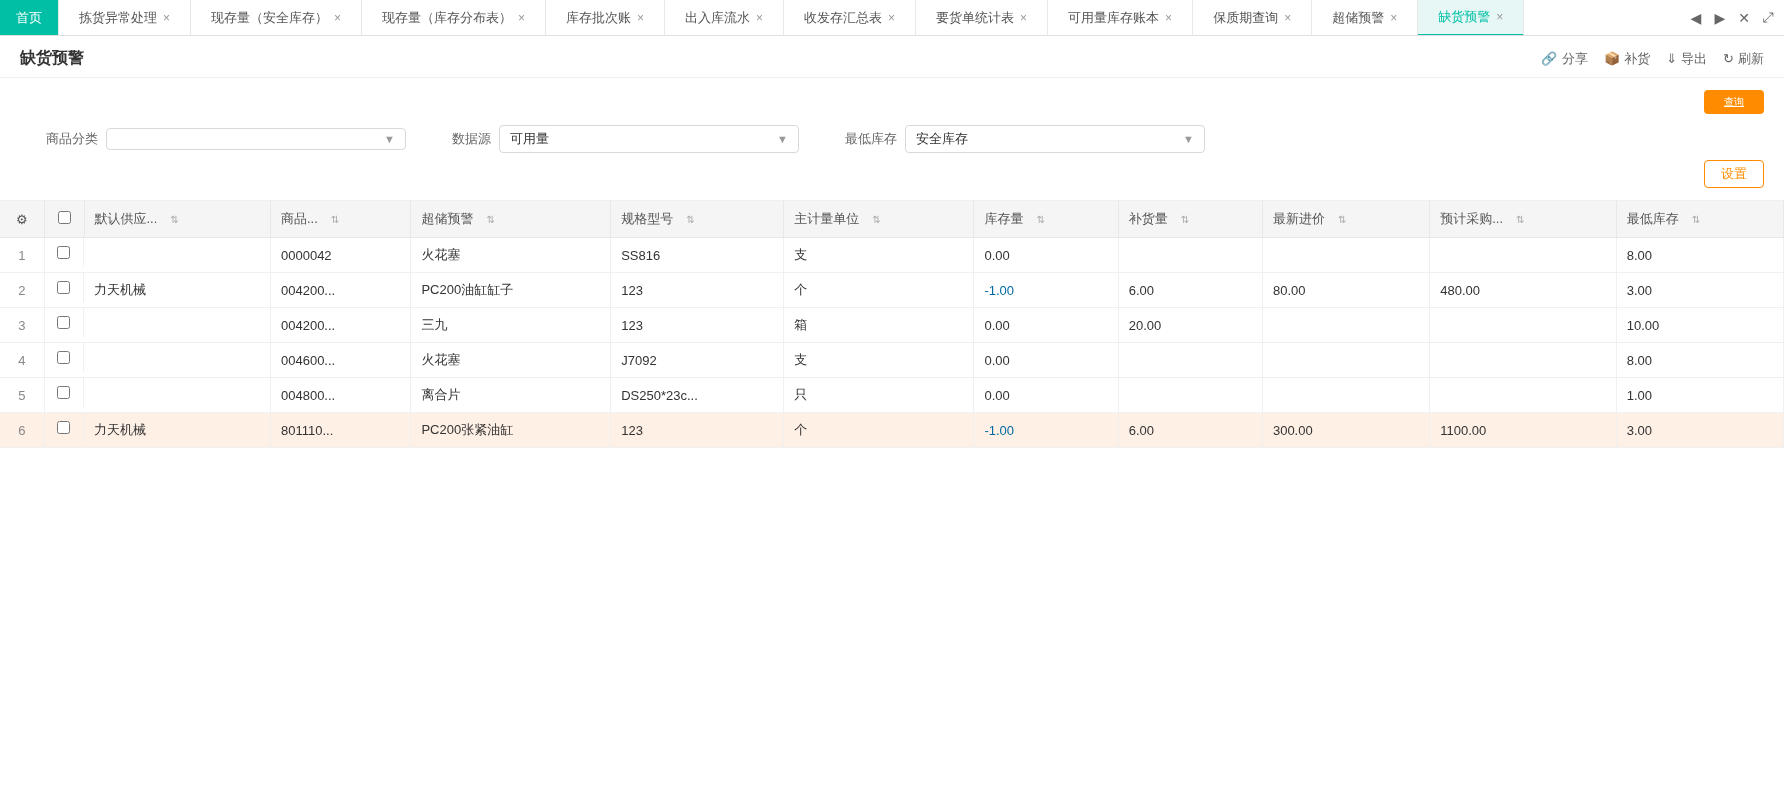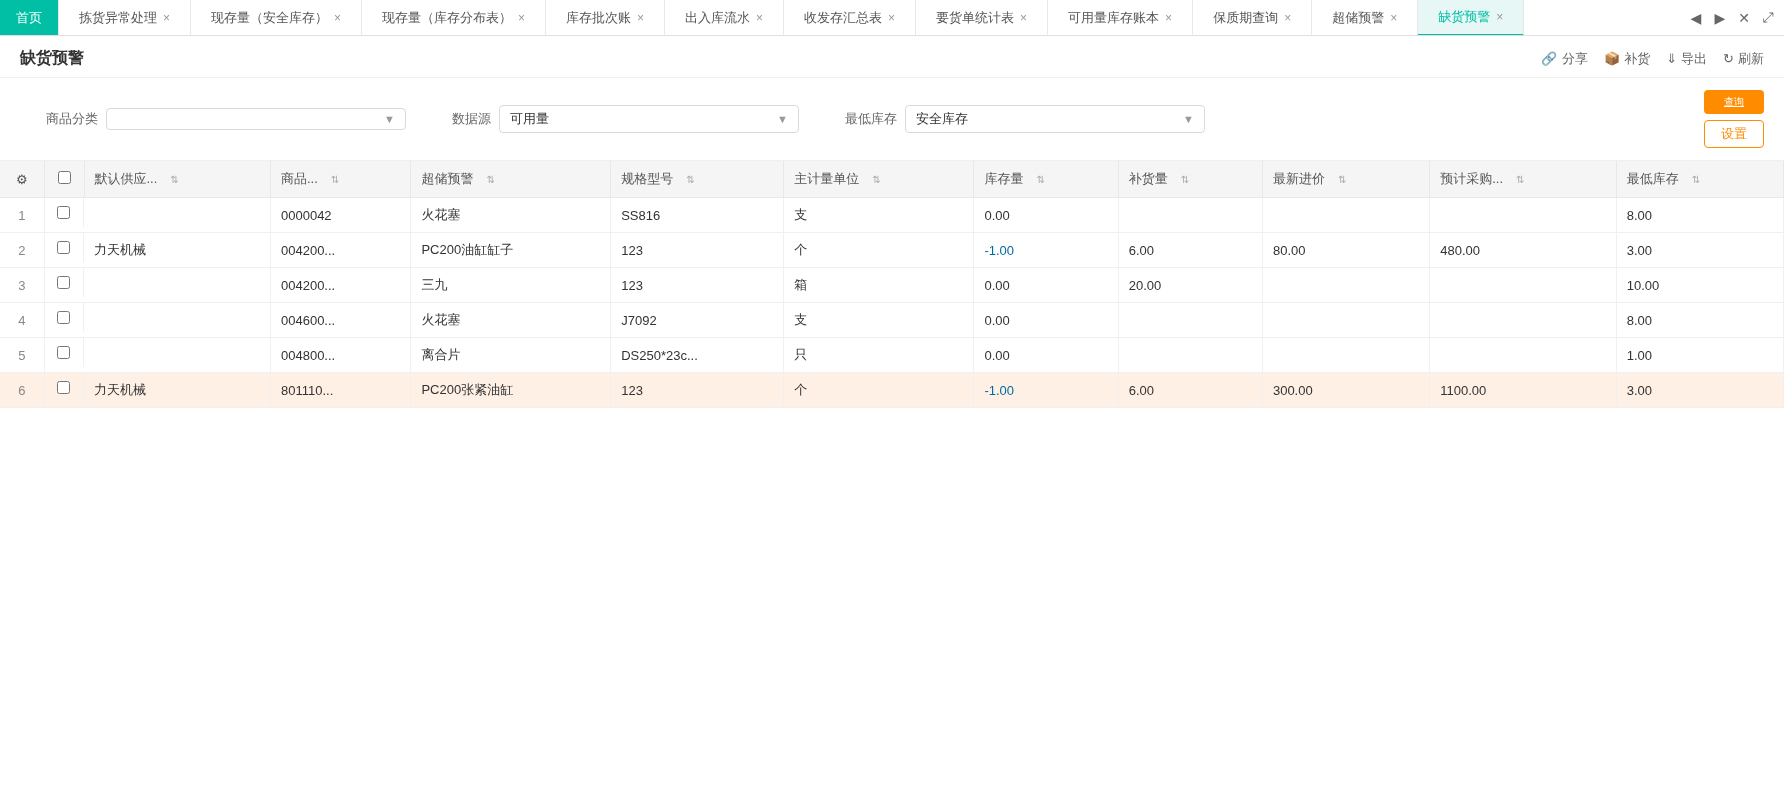--- a/index.html
+++ b/index.html
@@ -150,20 +150,21 @@
       text-decoration: underline;
     }
     .btn-outline {
       background: #fff;
       color: #ff8c00;
       border: 1px solid #ff8c00;
       border-radius: 4px;
       padding: 4px 16px;
       cursor: pointer;
       font-size: 13px;
+      margin-top: 40px;
     }
 
     
     .table-container {
       padding: 0 0;
       overflow-x: auto;
     }
     table {
       width: 100%;
       border-collapse: collapse;

